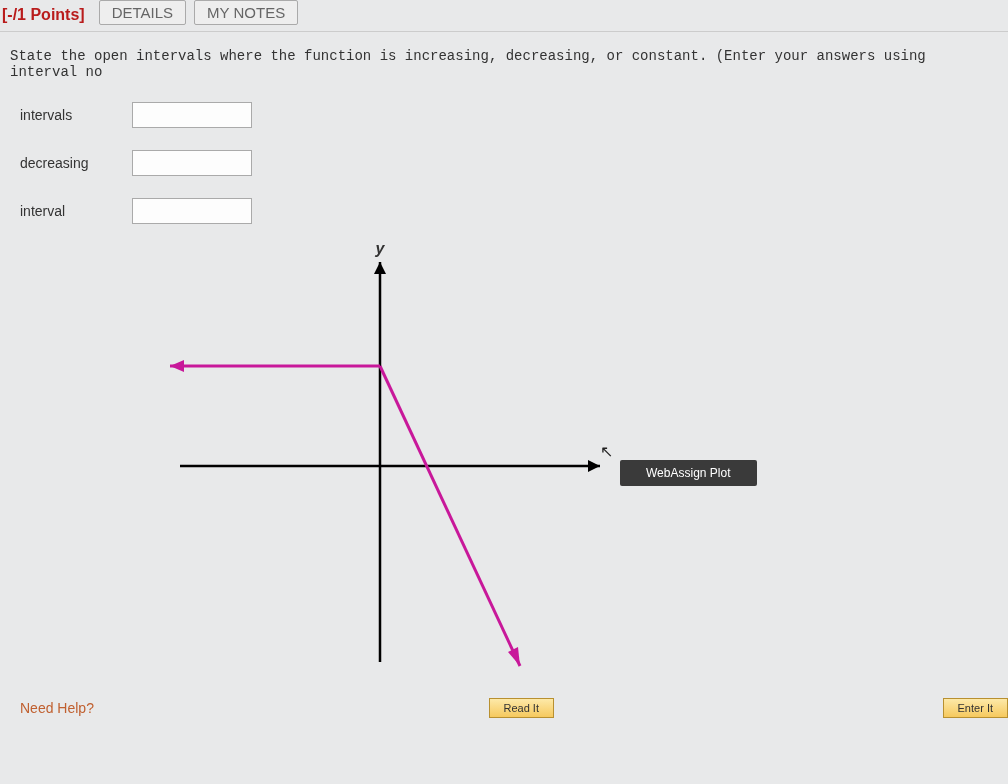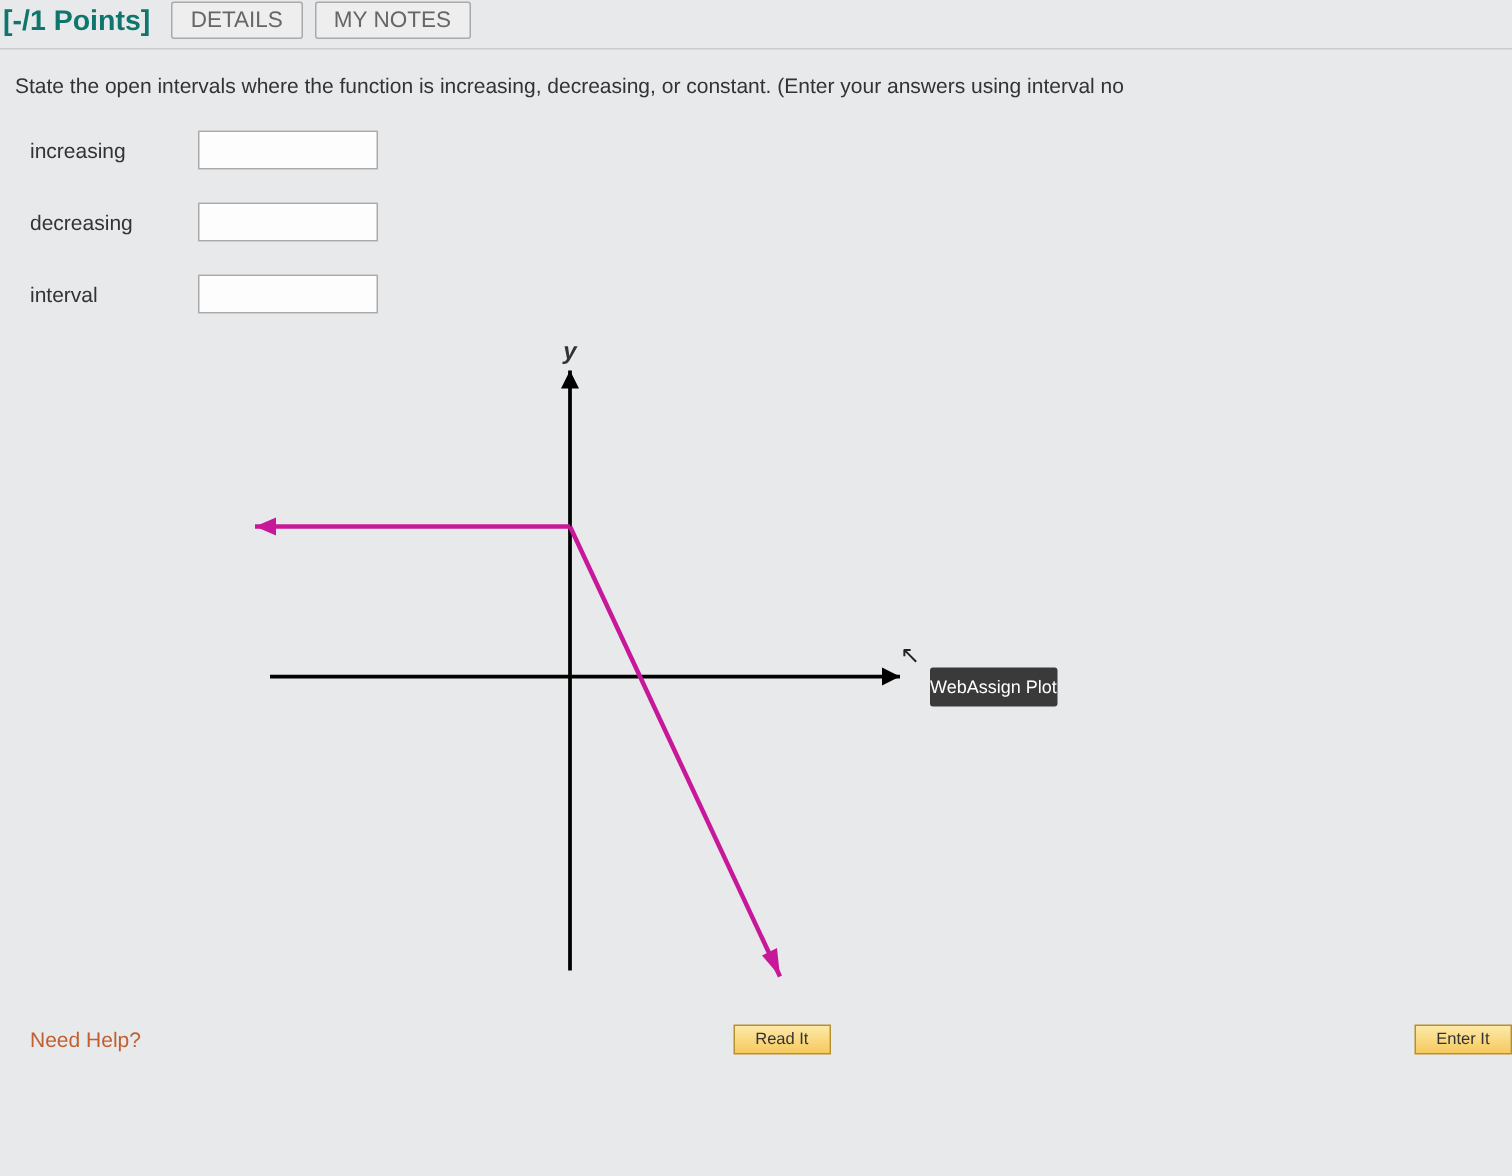--- a/index.html
+++ b/index.html
@@ -12,37 +12,38 @@
       color: #333;
     }
     .top-bar {
       display: flex;
       align-items: center;
       gap: 8px;
       padding: 0 0 6px 0;
       border-bottom: 1px solid #ccc;
     }
     .points-label {
-      font-size: 19px;
-      color: #0f766e;
+      font-size: 16px;
+      color: #b91c1c;
       font-weight: bold;
       padding: 4px 6px 0 2px;
     }
     .toptab {
       border: 1px solid #aaa;
       padding: 3px 12px;
       font-size: 15px;
       color: #666;
       background: #eee;
       border-radius: 2px;
     }
     .question-text {
       font-size: 14px;
       color: #333;
       padding: 16px 10px 18px 10px;
+      font-family: Liberation Mono, monospace;
     }
     .answer-row {
       display: flex;
       align-items: center;
       gap: 22px;
       padding: 4px 0 4px 20px;
       margin-bottom: 14px;
     }
     .answer-label {
       width: 90px;
@@ -64,21 +65,21 @@
       margin-left: 140px;
       margin-top: 10px;
     }
     .tooltip {
       position: absolute;
       left: 480px;
       top: 218px;
       background: #3a3a3a;
       color: #fff;
       font-size: 12px;
-      padding: 6px 0;
+      padding: 6px 26px;
       border-radius: 2px;
       white-space: nowrap;
     }
     .cursor-icon {
       position: absolute;
       left: 460px;
       top: 200px;
       font-size: 16px;
       color: #222;
     }
@@ -111,21 +112,21 @@
 
 <div class="top-bar">
   <span class="points-label">[-/1 Points]</span>
   <button class="toptab">DETAILS</button>
   <button class="toptab">MY NOTES</button>
 </div>
 
 <div class="question-text">State the open intervals where the function is increasing, decreasing, or constant. (Enter your answers using interval no</div>
 
 <div class="answer-row">
-  <span class="answer-label">increasing</span>
+  <span class="answer-label">intervals</span>
   <input class="answer-input" type="text" value="" style="">
 </div>
 <div class="answer-row">
   <span class="answer-label">decreasing</span>
   <input class="answer-input" type="text" value="" style="">
 </div>
 <div class="answer-row">
   <span class="answer-label">interval</span>
   <input class="answer-input" type="text" value="" style="">
 </div>

